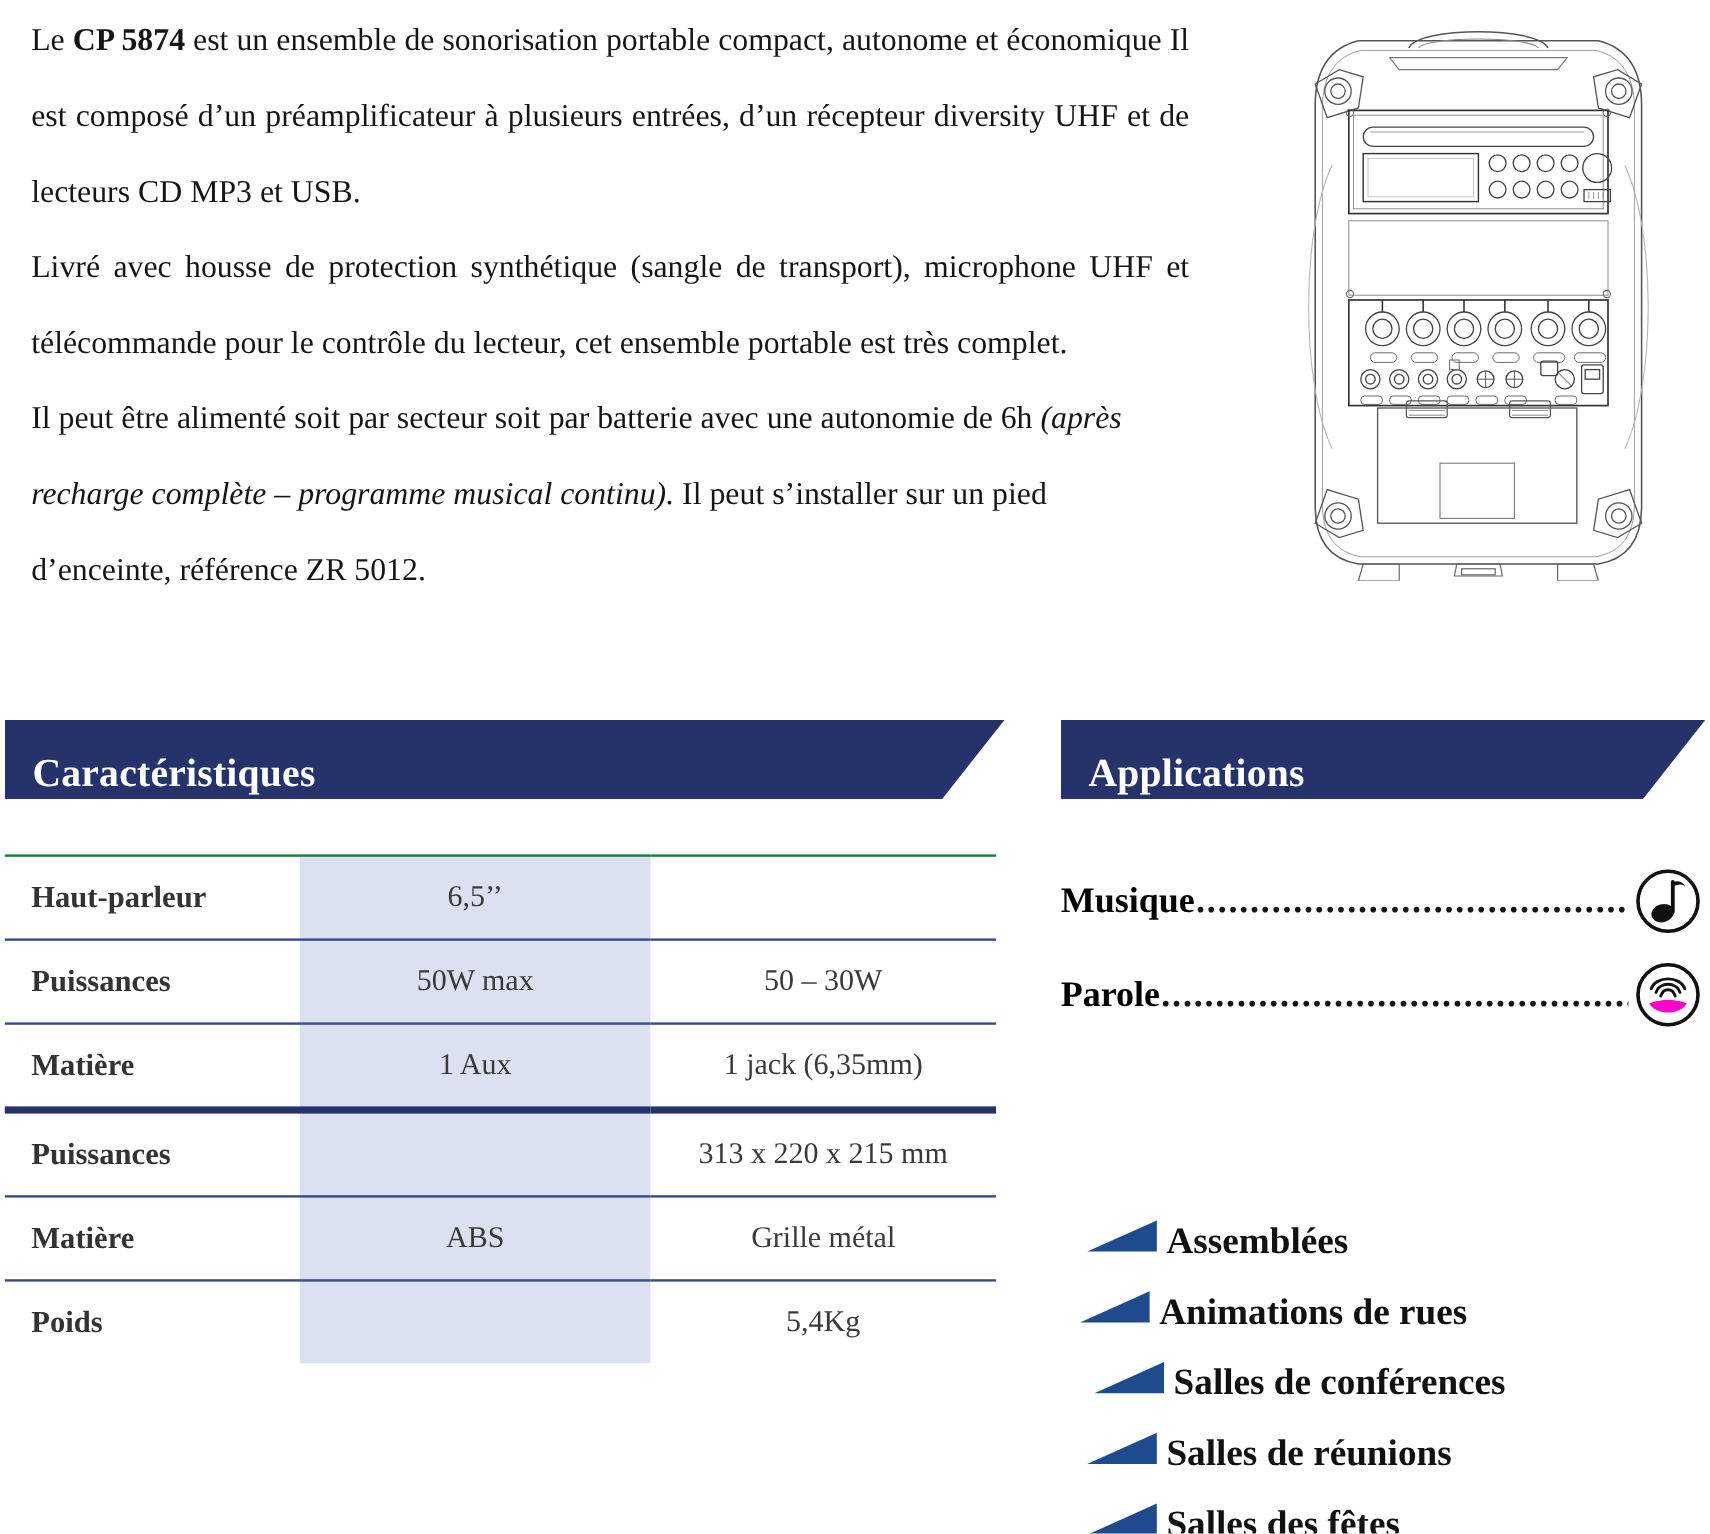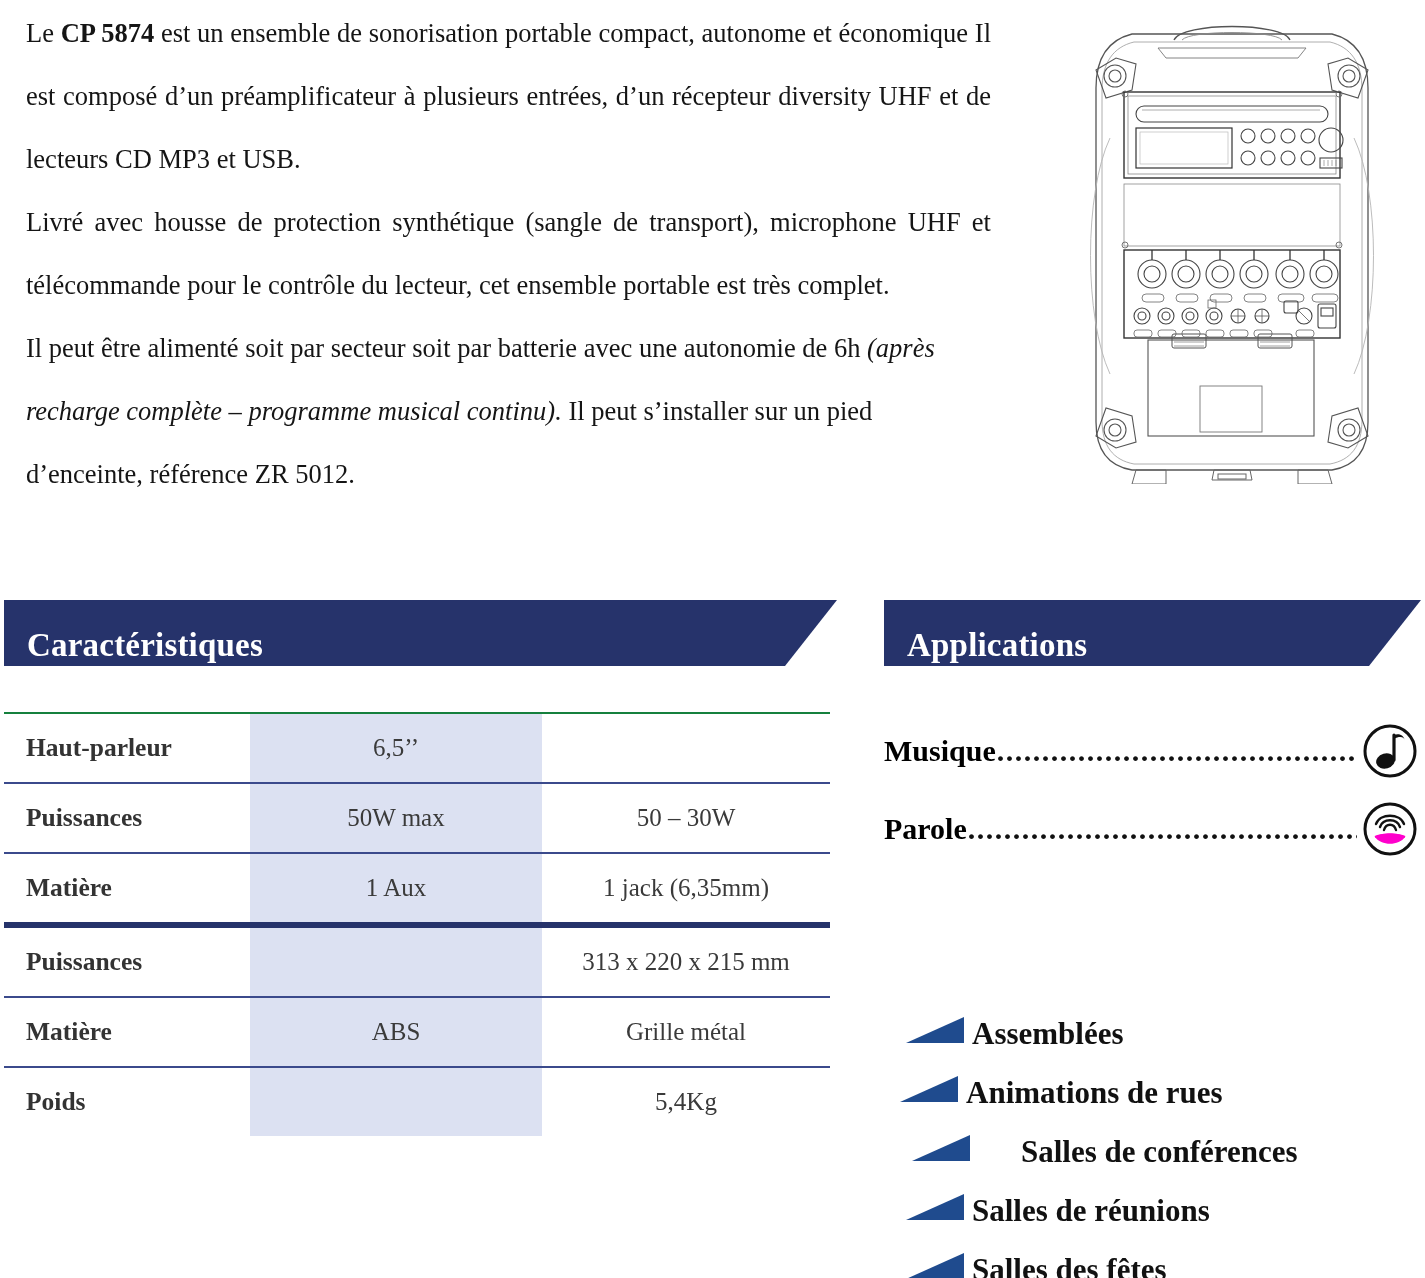--- a/index.html
+++ b/index.html
@@ -195,21 +195,21 @@
   .bullet-label {
     font-family: "Liberation Serif", "DejaVu Serif", serif;
     font-weight: bold;
     font-size: 31px;
     color: #111111;
     line-height: 40px;
     white-space: nowrap;
   }
   .b-indent-1 { padding-left: 0px; }
   .b-indent-2 { padding-left: 6px; }
-  .b-indent-3 { padding-left: 12px; gap: 43px; }
+  .b-indent-3 { padding-left: 12px; }
   .b-indent-4 { padding-left: 6px; }
   .b-indent-5 { padding-left: 6px; }
 </style>
 </head>
 <body>
 
 <div id="intro">
   <p class="para">
     <span>Le </span><b>CP 5874</b><span> est un ensemble de sonorisation portable compact, autonome et économique Il est composé d’un préamplificateur à plusieurs entrées, d’un récepteur diversity UHF et de lecteurs CD MP3 et USB.</span>
   </p>

